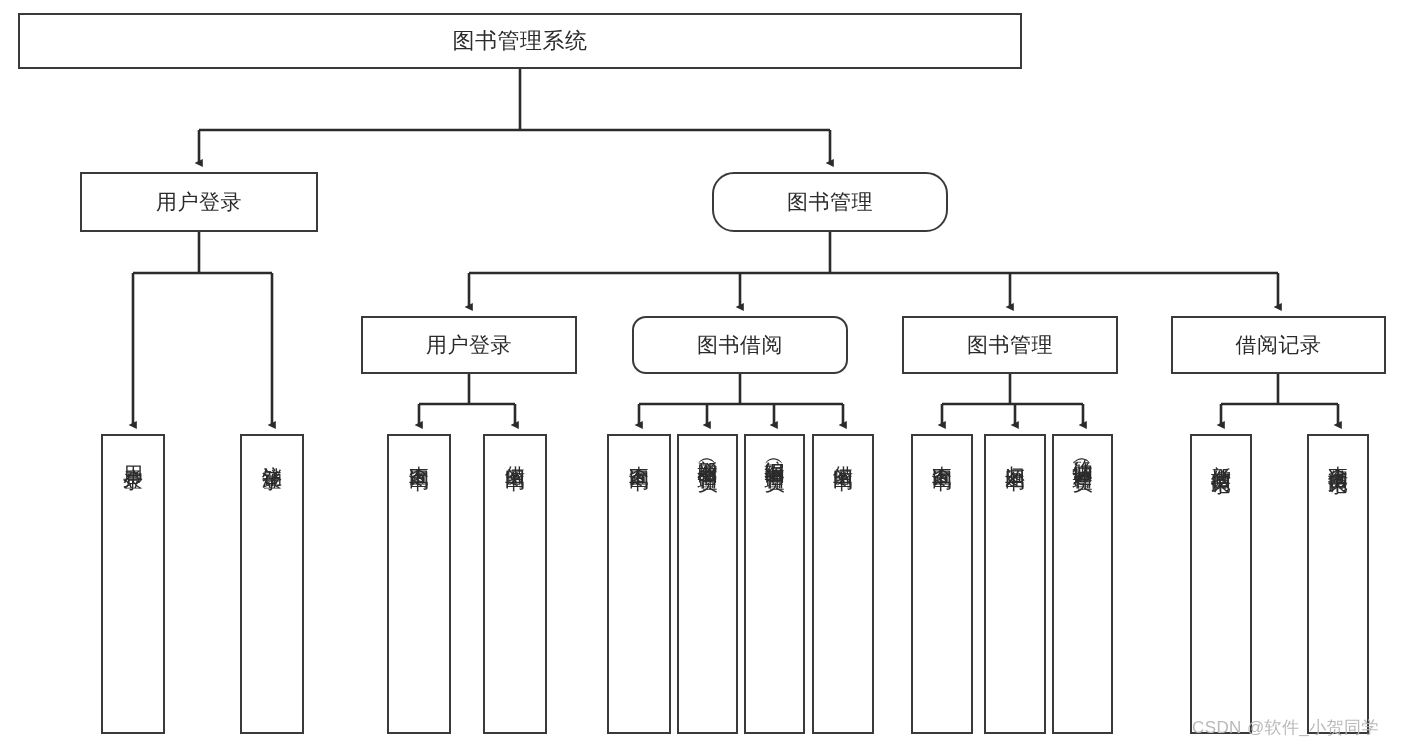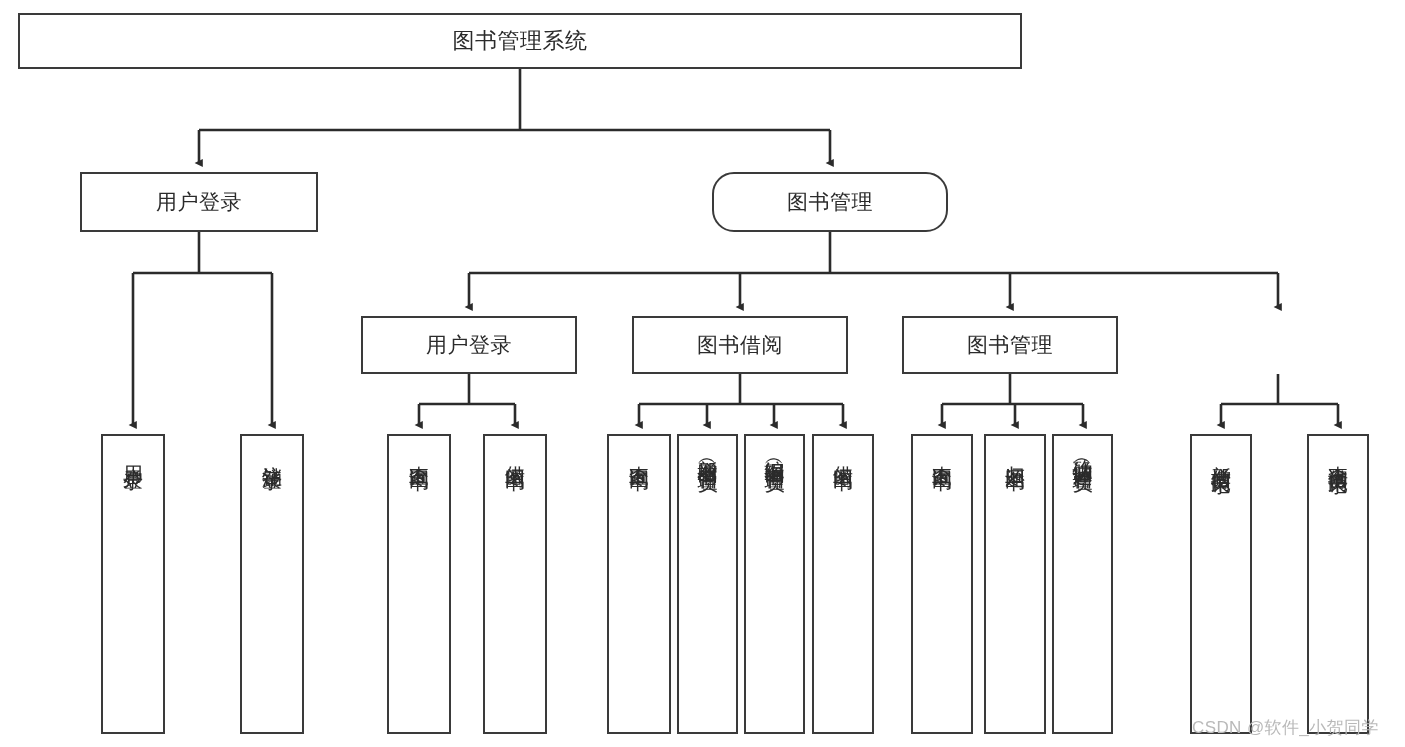--- a/index.html
+++ b/index.html
@@ -132,26 +132,29 @@
   <div class="node horizontal" style="left:80px; top:172px; width:238px; height:60px;">
     <span class="node-label">用户登录</span>
   </div>
   <div class="node horizontal" style="left:712px; top:172px; width:236px; height:60px;border-radius:22px;">
     <span class="node-label">图书管理</span>
   </div>
 
   <div class="node horizontal" style="left:361px; top:316px; width:216px; height:58px;">
     <span class="node-label">用户登录</span>
   </div>
-  <div class="node horizontal" style="left:632px; top:316px; width:216px; height:58px;">
+  <div class="node horizontal" style="left:632px; top:316px; width:216px; height:58px;border-radius:14px;">
     <span class="node-label">图书借阅</span>
   </div>
   <div class="node horizontal" style="left:902px; top:316px; width:216px; height:58px;">
     <span class="node-label">图书管理</span>
   </div>
+  <div class="node horizontal" style="left:1171px; top:316px; width:215px; height:58px;">
+    <span class="node-label">借阅记录</span>
+  </div>
 
   <div class="node vertical" style="left:101px; top:434px; width:64px; height:300px;">
     <span class="node-label">用户登录</span>
   </div>
   <div class="node vertical" style="left:240px; top:434px; width:64px; height:300px;">
     <span class="node-label">注销登录</span>
   </div>
 
   <div class="node vertical" style="left:387px; top:434px; width:64px; height:300px;">
     <span class="node-label">查询图书</span>

